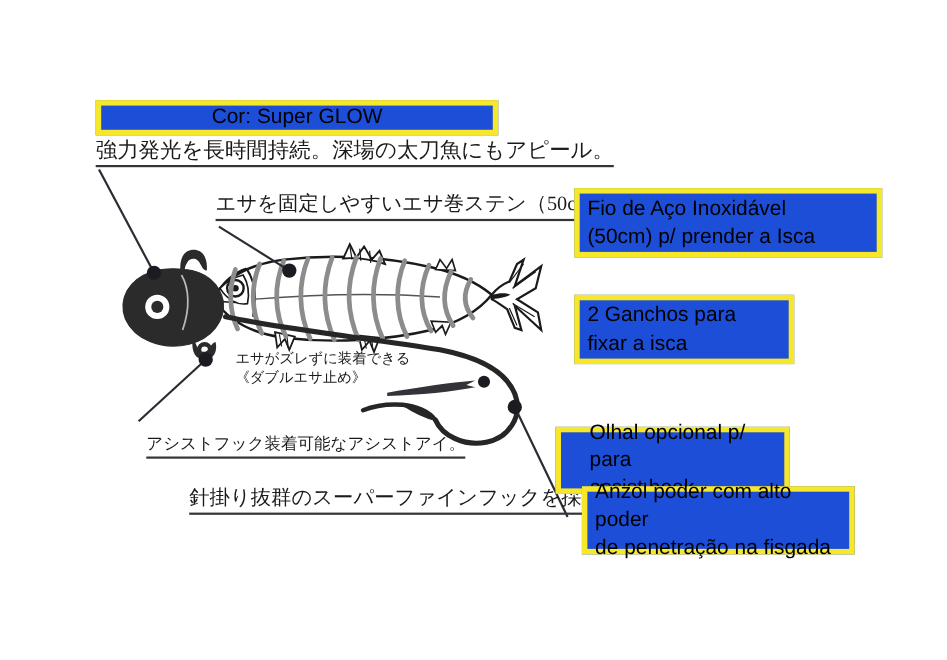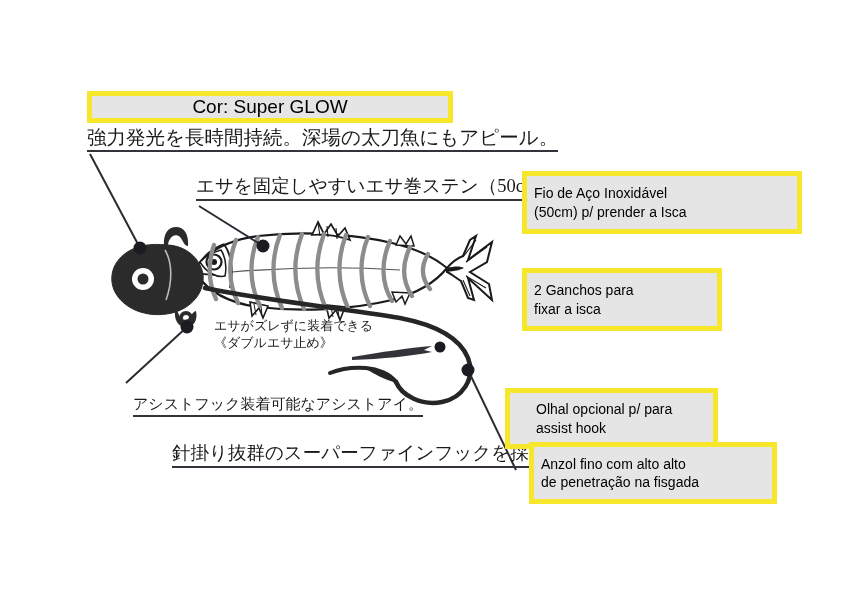--- a/index.html
+++ b/index.html
@@ -15,28 +15,28 @@
     width: 861px;
     height: 600px;
     background: #ffffff;
     overflow: hidden;
   }
 
   
   .ybox {
     position: absolute;
     box-sizing: border-box;
-    background: #e5e5e5;
+    background: #1d4ed8;
     border: 5px solid #f7e72a;
     display: flex;
     align-items: center;
     z-index: 6;
   }
   .ybox .txt {
-    font-size: 14px;
+    font-size: 19px;
     line-height: 1.32;
     color: #000000;
     padding: 2px 7px;
     white-space: pre-line;
   }
 
   #cor-box {
     left: 87px;
     top: 91px;
     width: 366px;
@@ -243,17 +243,17 @@
     <span class="txt">2 Ganchos para
 fixar a isca</span>
   </div>
 
   <div class="ybox" id="olhal-box">
     <span class="txt">Olhal opcional p/ para
 assist hook</span>
   </div>
 
   <div class="ybox" id="anzol-box">
-    <span class="txt">Anzol fino com alto alto
+    <span class="txt">Anzol poder com alto poder
 de penetração na fisgada</span>
   </div>
 
 </div>
 
 </body></html>

